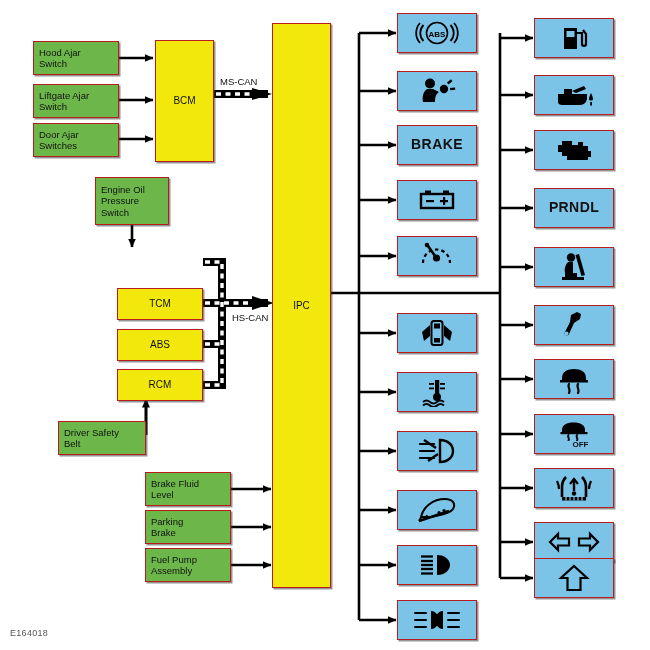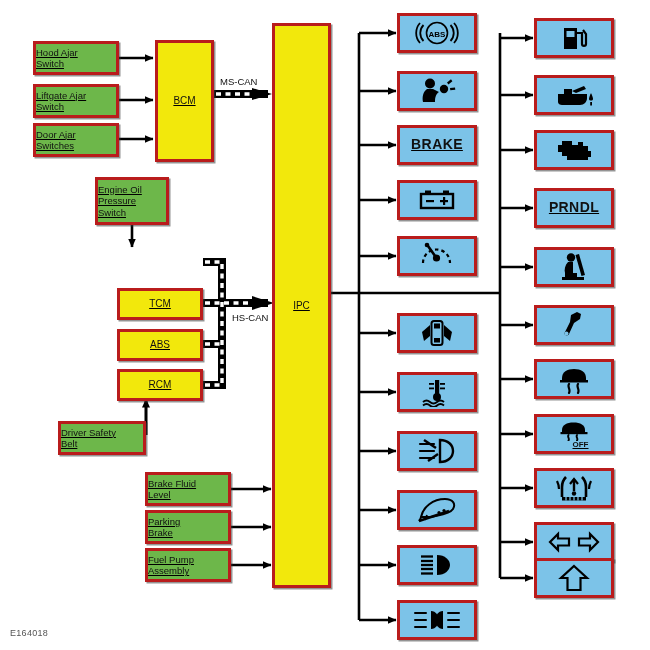--- a/index.html
+++ b/index.html
@@ -1,26 +1,26 @@
 <!DOCTYPE html>
 <html><head>
 <meta charset="utf-8">
 <style>
   html,body{margin:0;padding:0;background:#ffffff;}
   body{width:650px;height:650px;font-family:"Liberation Sans",sans-serif;}
   #diagram{position:relative;width:650px;height:650px;overflow:hidden;background:#fff;}
   #wires{position:absolute;left:0;top:0;width:650px;height:650px;}
 
-  .box{position:absolute;box-sizing:border-box;border:3px solid #b91c1c;
+  .box{position:absolute;box-sizing:border-box;border:1px solid #b91c1c;
        display:flex;align-items:center;justify-content:flex-start;
-       box-shadow:1.5px 1.5px 0 rgba(60,60,60,.55);text-decoration:underline;}
+       box-shadow:1.5px 1.5px 0 rgba(60,60,60,.55);}
   .box .lbl{font-size:9.5px;line-height:11.5px;color:#111;white-space:pre-line;}
 
   .green{background:#6DB74A;}
-  .green .lbl{text-align:left;}
+  .green .lbl{padding-left:5px;text-align:left;}
 
   .yellow{background:#F2E80C;align-items:center;justify-content:center;}
   .yellow .lbl{font-size:10px;text-align:center;padding:0;}
 
   .ind{background:#7CC3E8;align-items:center;justify-content:center;}
   .ind .lbl{font-size:14px;font-weight:700;letter-spacing:.4px;text-align:center;}
   .ind svg{display:block;}
 
   .buslabel{position:absolute;font-size:9.5px;color:#111;white-space:nowrap;}
   .ecode{position:absolute;font-size:9px;color:#555;letter-spacing:.3px;}

